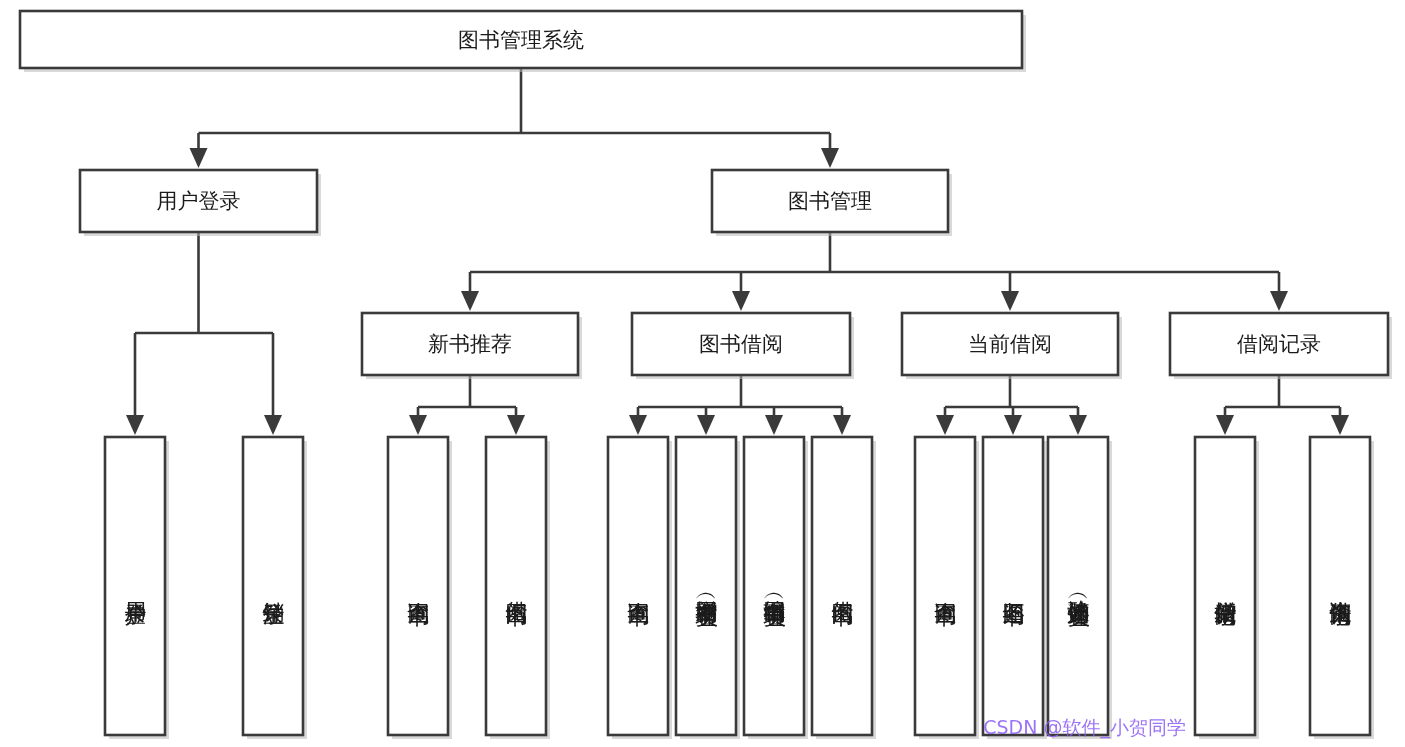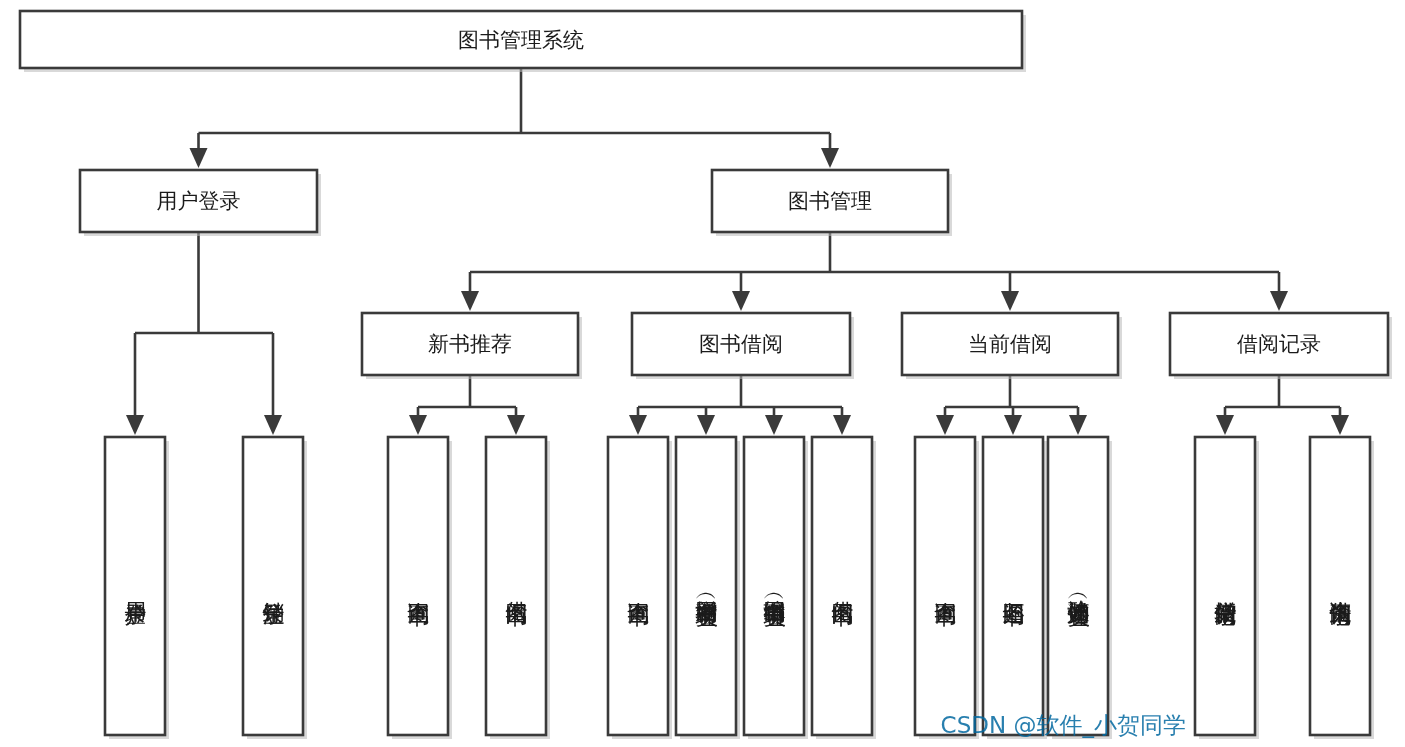--- a/index.html
+++ b/index.html
@@ -69,22 +69,22 @@
     line-height: 1.04;
     letter-spacing: 1px;
     color: #1b1b1b;
     white-space: nowrap;
   }
   .watermark {
     position: absolute;
     right: 12px;
     bottom: 6px;
     font-family: "DejaVu Sans", "Liberation Sans", sans-serif;
-    font-size: 23px;
-    color: #0369a1;
+    font-size: 19px;
+    color: #8b5cf6;
     opacity: 0.85;
     white-space: nowrap;
     pointer-events: none;
   }
 </style>
 </head>
 <body>
 
 <div id="diagram-root">
   <svg class="diagram-canvas" viewBox="0 0 1405 747" xmlns="http://www.w3.org/2000/svg">

